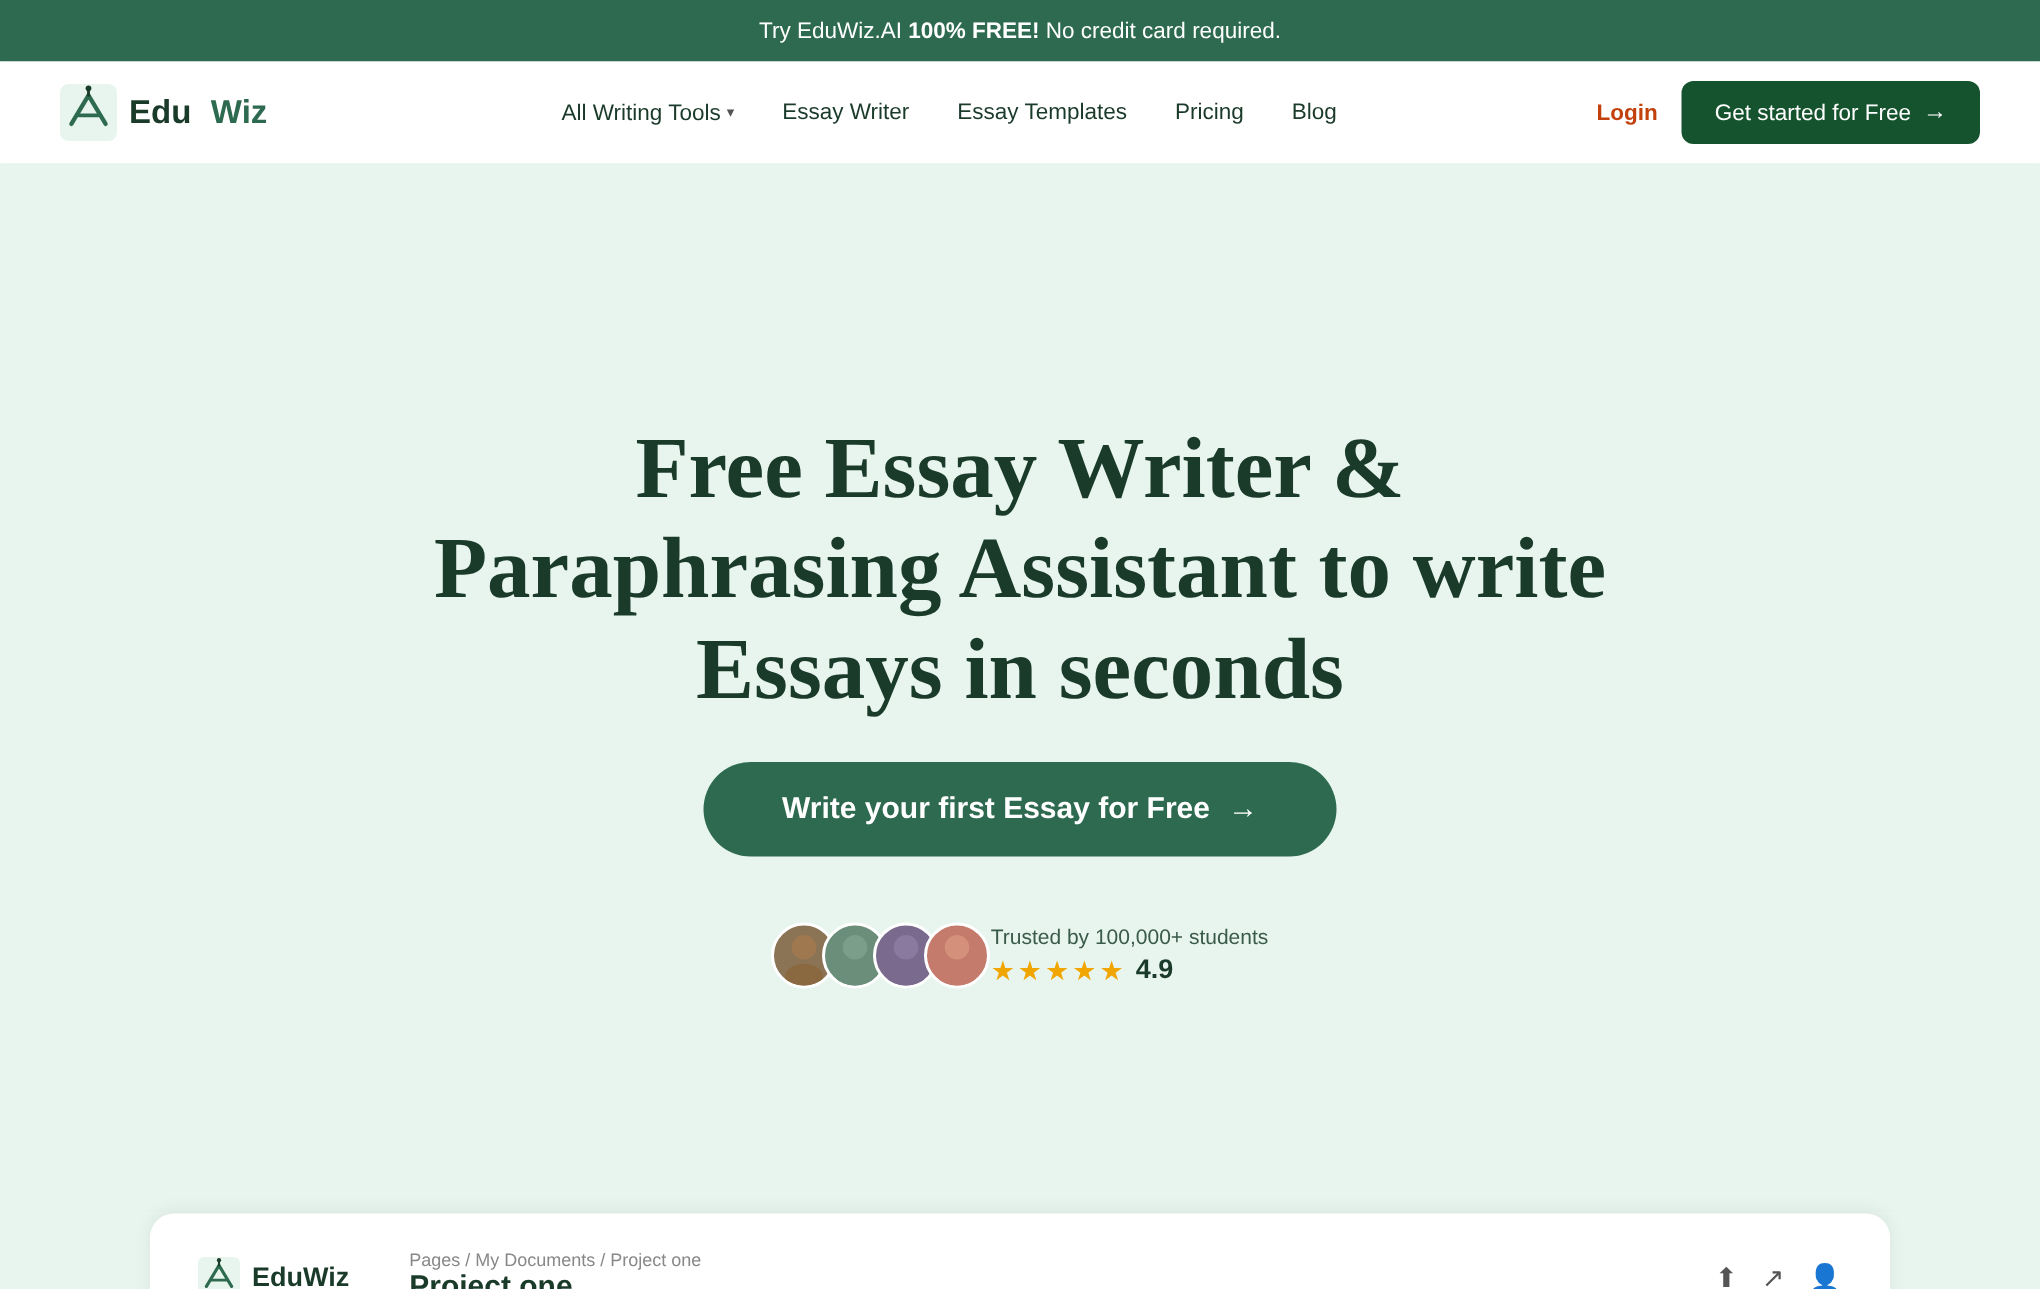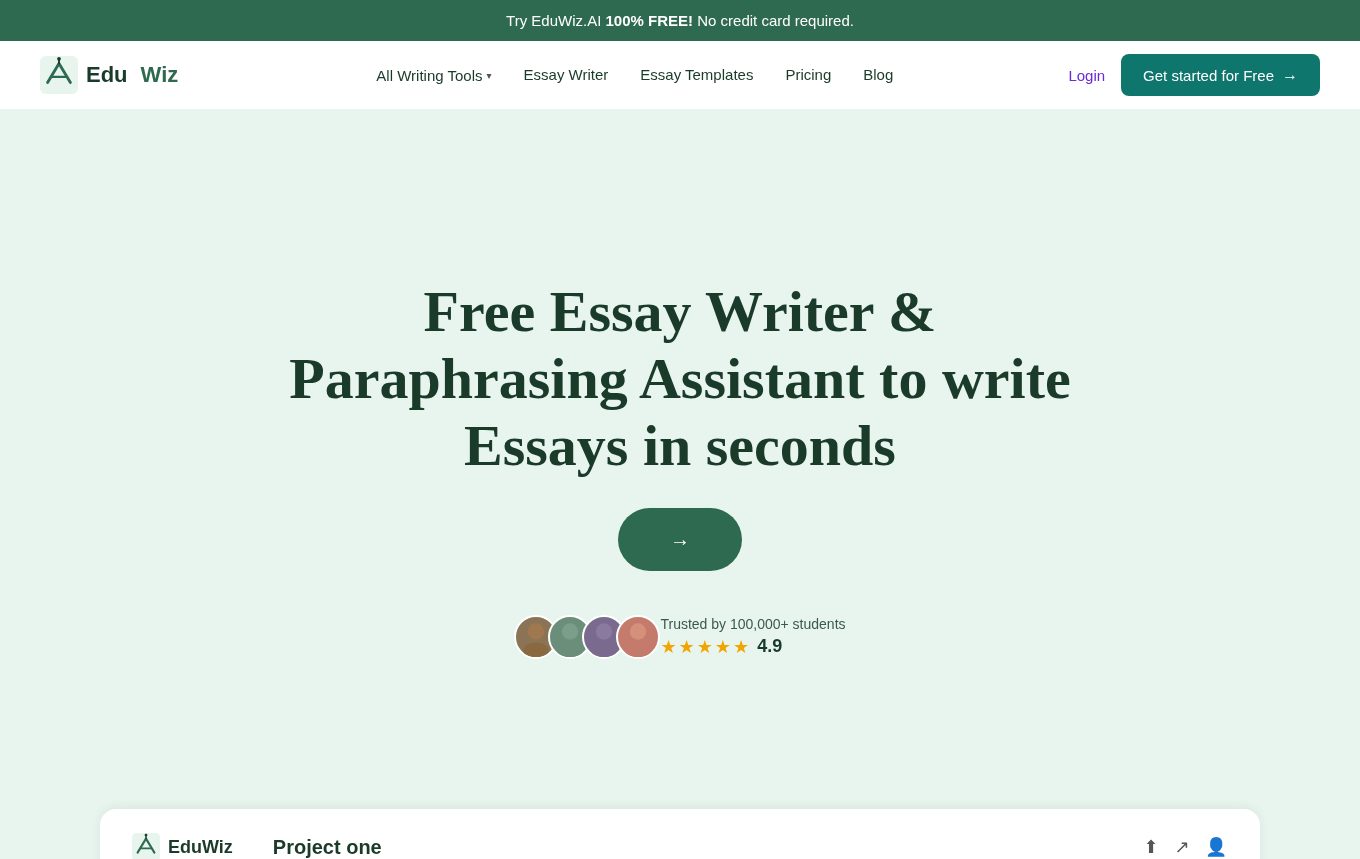--- a/index.html
+++ b/index.html
@@ -63,28 +63,28 @@
       font-size: 10px;
       color: #555;
     }
     .nav-right {
       display: flex;
       align-items: center;
       gap: 16px;
     }
     .btn-login {
       font-size: 15px;
-      font-weight: 400;
-      color: #6d28d9;
+      font-weight: 700;
+      color: #c2410c;
       background: none;
       border: none;
       cursor: pointer;
     }
     .btn-get-started {
-      background: #0f766e;
+      background: #14532d;
       color: white;
       border: none;
       padding: 12px 22px;
       border-radius: 8px;
       font-size: 15px;
       font-weight: 500;
       cursor: pointer;
       display: flex;
       align-items: center;
       gap: 8px;
@@ -281,20 +281,21 @@
       <span>Get started for Free</span>
       <span class="arrow">→</span>
     </button>
   </div>
 </nav>
 
 <section class="hero">
   <h1 class="hero-title">Free Essay Writer &amp; Paraphrasing Assistant to write Essays in seconds</h1>
 
   <a href="#" class="btn-cta">
+    <span>Write your first Essay for Free</span>
     <span class="arrow">→</span>
   </a>
 
   <div class="social-proof">
     <div class="avatars">
       <div class="avatar avatar-1">
         <svg viewBox="0 0 44 44" width="44" height="44">
             <circle cx="22" cy="16" r="9" fill="#a07850"></circle>
             <ellipse cx="22" cy="38" rx="14" ry="10" fill="#8B6940"></ellipse>
           </svg>
@@ -336,20 +337,21 @@
           <rect width="40" height="40" rx="6" fill="#e8f5ee"></rect>
           <path d="M8 28 L20 8 L32 28" stroke="#2d6a4f" stroke-width="3" stroke-linecap="round" stroke-linejoin="round" fill="none"></path>
           <path d="M13 22 L27 22" stroke="#2d6a4f" stroke-width="2.5" stroke-linecap="round"></path>
           <path d="M20 8 L20 4" stroke="#1a3a2a" stroke-width="2" stroke-linecap="round"></path>
           <circle cx="20" cy="3" r="2" fill="#1a3a2a"></circle>
         </svg>
         <span>EduWiz</span>
       </div>
     </div>
     <div style="flex:1; padding-left: 40px;">
+      <div class="breadcrumb">Pages / My Documents / Project one</div>
       <div class="card-title">Project one</div>
     </div>
     <div class="card-actions">
       <button class="card-action-btn" title="Share">
         <span>⬆</span>
       </button>
       <button class="card-action-btn" title="Export">
         <span>↗</span>
       </button>
       <button class="card-action-btn" title="User">

